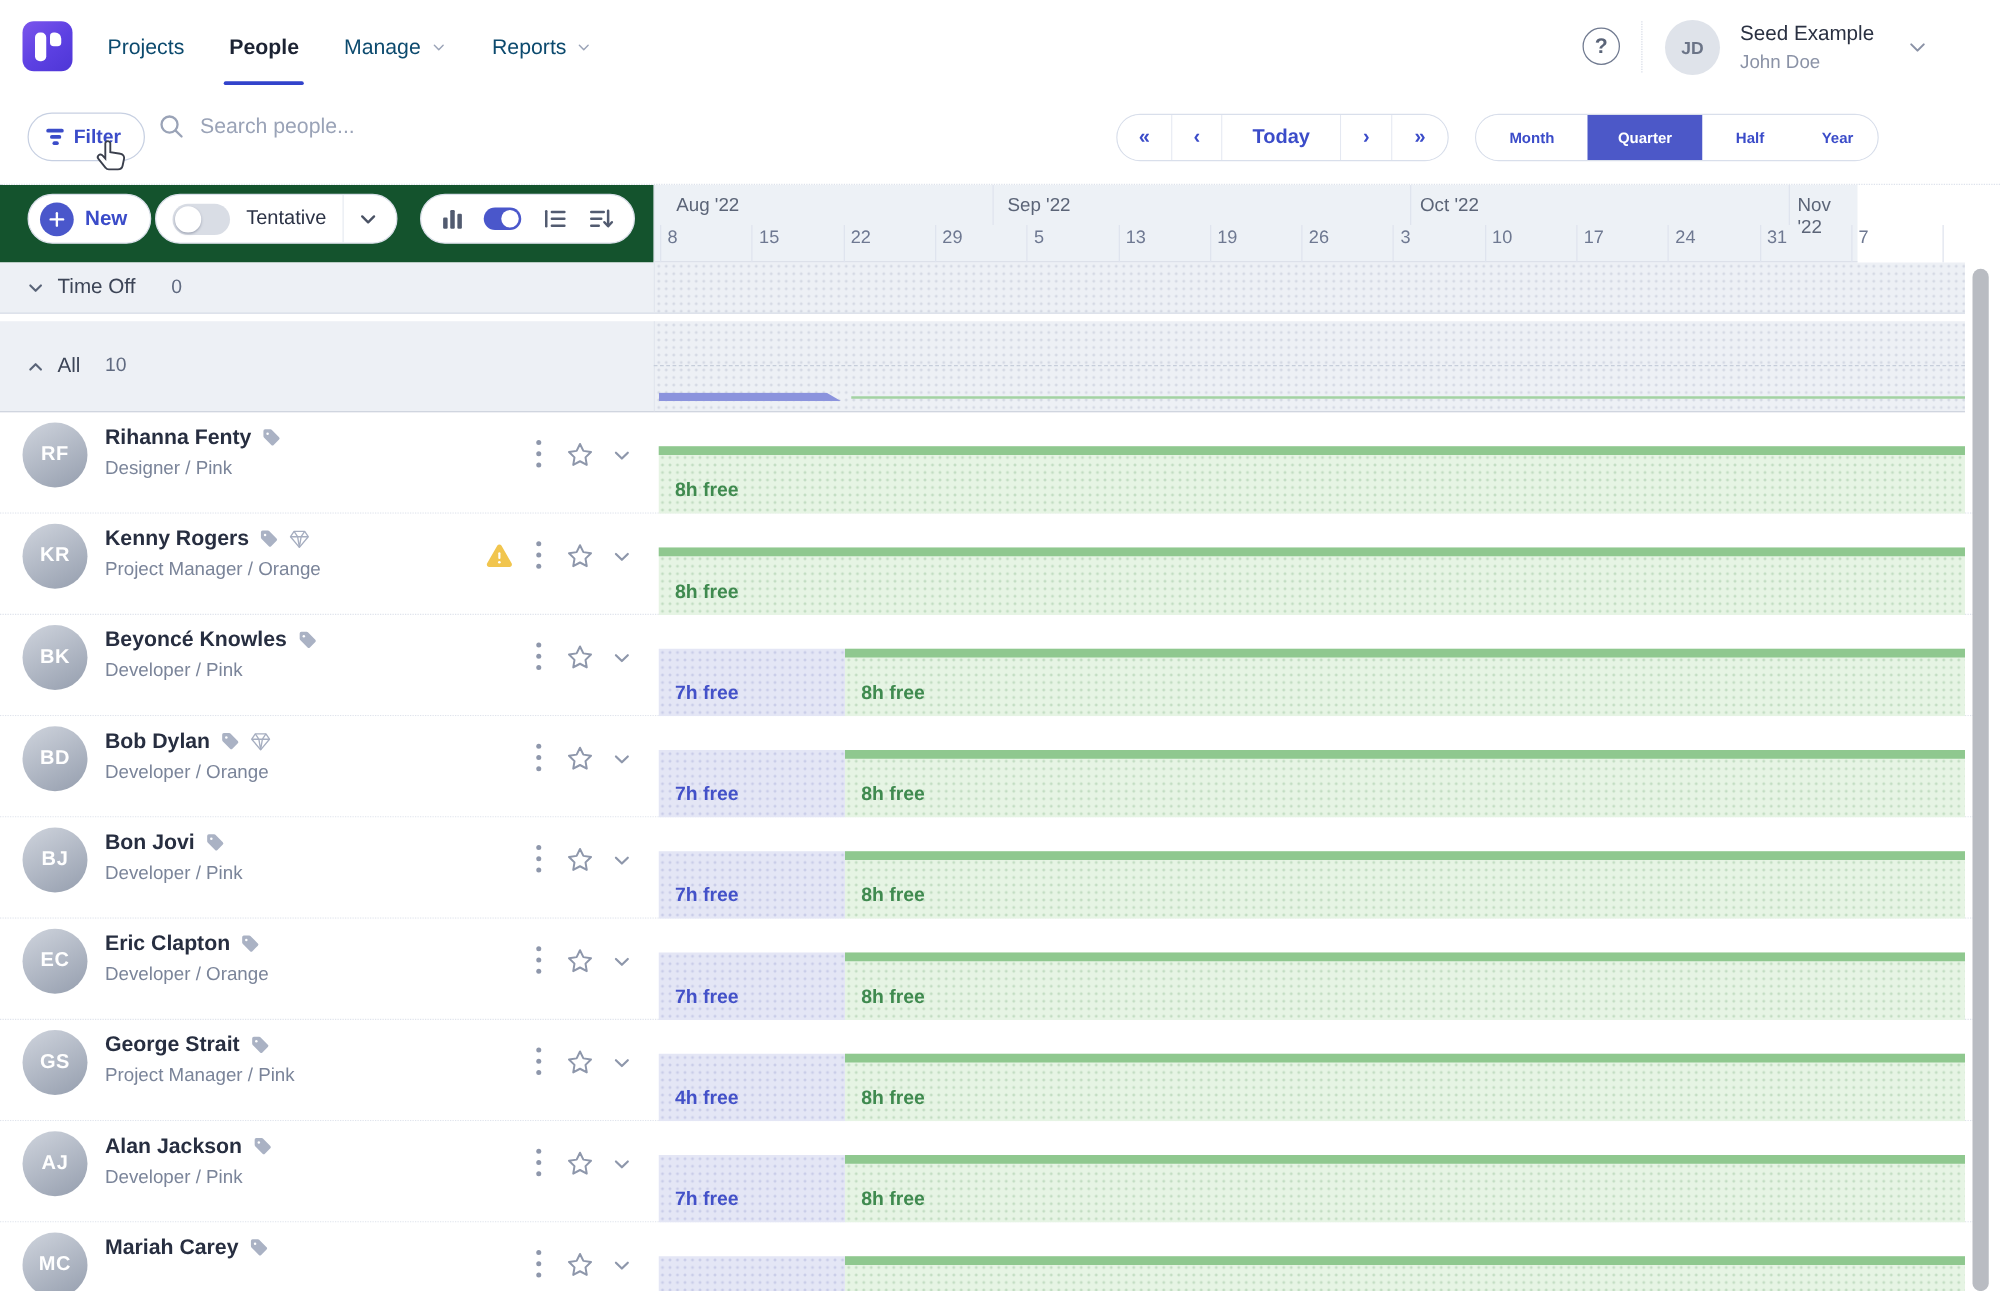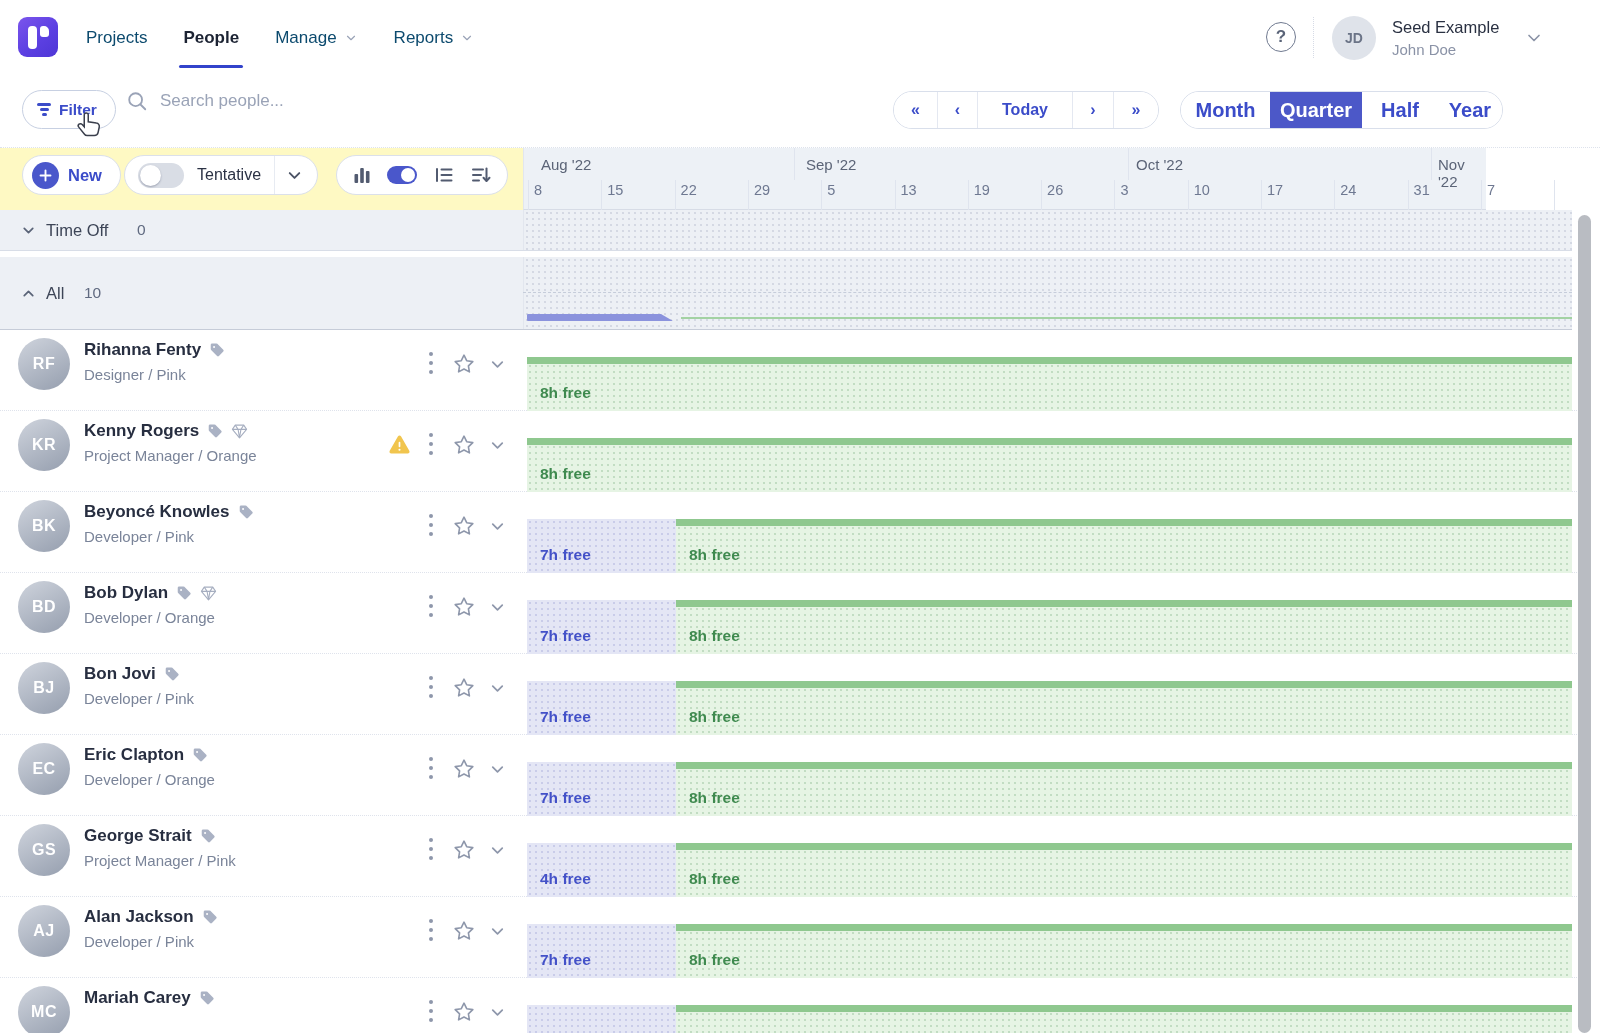--- a/index.html
+++ b/index.html
@@ -39,26 +39,26 @@
   .search-ic { width:22px; height:22px; }
   .search-input { border:none; outline:none; font-size:17px; color:#3c4356; width:300px; background:transparent; font-family:"Liberation Sans",sans-serif; }
   .search-input::placeholder { color:#9aa3b7; }
 
   .pager { position:absolute; left:893px; top:16px; height:38px; display:flex; border:1px solid #d9dfeb; border-radius:19px; overflow:hidden; background:#fff; }
   .pager > div { display:flex; align-items:center; justify-content:center; color:#3b4cc9; font-size:16px; font-weight:700;
                  border-right:1px solid #e4e8f1; cursor:pointer; background:#fff; }
   .pager > div:last-child { border-right:none; }
   .pg-first{width:44px; font-size:19px;} .pg-prev{width:40px; font-size:19px;} .pg-today{width:95px;} .pg-next{width:41px; font-size:19px;} .pg-last{width:44px; font-size:19px;}
   .views { position:absolute; left:1180px; top:16px; height:38px; display:flex; border:1px solid #d9dfeb; border-radius:19px; overflow:hidden; background:#fff; }
-  .views > div { display:flex; align-items:center; justify-content:center; color:#3b4cc9; font-size:20px; font-weight:700; cursor:pointer; background:#fff; }
+  .views > div { display:flex; align-items:center; justify-content:center; color:#3b4cc9; font-size:12px; font-weight:700; cursor:pointer; background:#fff; }
   .vw-month{width:89px} .vw-quarter{width:92px} .vw-half{width:76px} .vw-year{width:64px}
   .views .active { background:#4c58c8; color:#fff; }
 
   
-  .controls { position:absolute; left:0; top:148px; width:523px; height:62px; background:#fef9c3; }
+  .controls { position:absolute; left:0; top:148px; width:523px; height:62px; background:#14532d; }
   .new-btn { position:absolute; left:22px; top:7px; height:40px; padding:0 18px 0 9px; border:1px solid #dbe0ea; border-radius:21px;
              display:flex; align-items:center; gap:9px; color:#3b4cc9; font-size:16.5px; font-weight:700; background:#fff; cursor:pointer; }
   .plus-circ { width:27px; height:27px; border-radius:50%; background:#4a57cb; display:flex; align-items:center; justify-content:center; }
   .tentative { position:absolute; left:124px; top:7px; height:40px; width:194px; border:1px solid #dbe0ea; border-radius:21px;
                display:flex; align-items:center; background:#fff; }
   .toggle { margin-left:13px; width:46px; height:25px; border-radius:13px; background:#d9dde5; position:relative; cursor:pointer; }
   .toggle .knob { position:absolute; left:2px; top:2px; width:21px; height:21px; border-radius:50%; background:#fff; box-shadow:0 1px 2px rgba(40,50,80,.35); }
   .tentative .lbl { margin-left:13px; font-size:16px; color:#2b3245; }
   .tentative .tdiv { margin-left:13px; height:38px; border-left:1px solid #e7ebf2; }
   .tentative .tchev { margin:0 0 0 10px; cursor:pointer; display:flex; }

